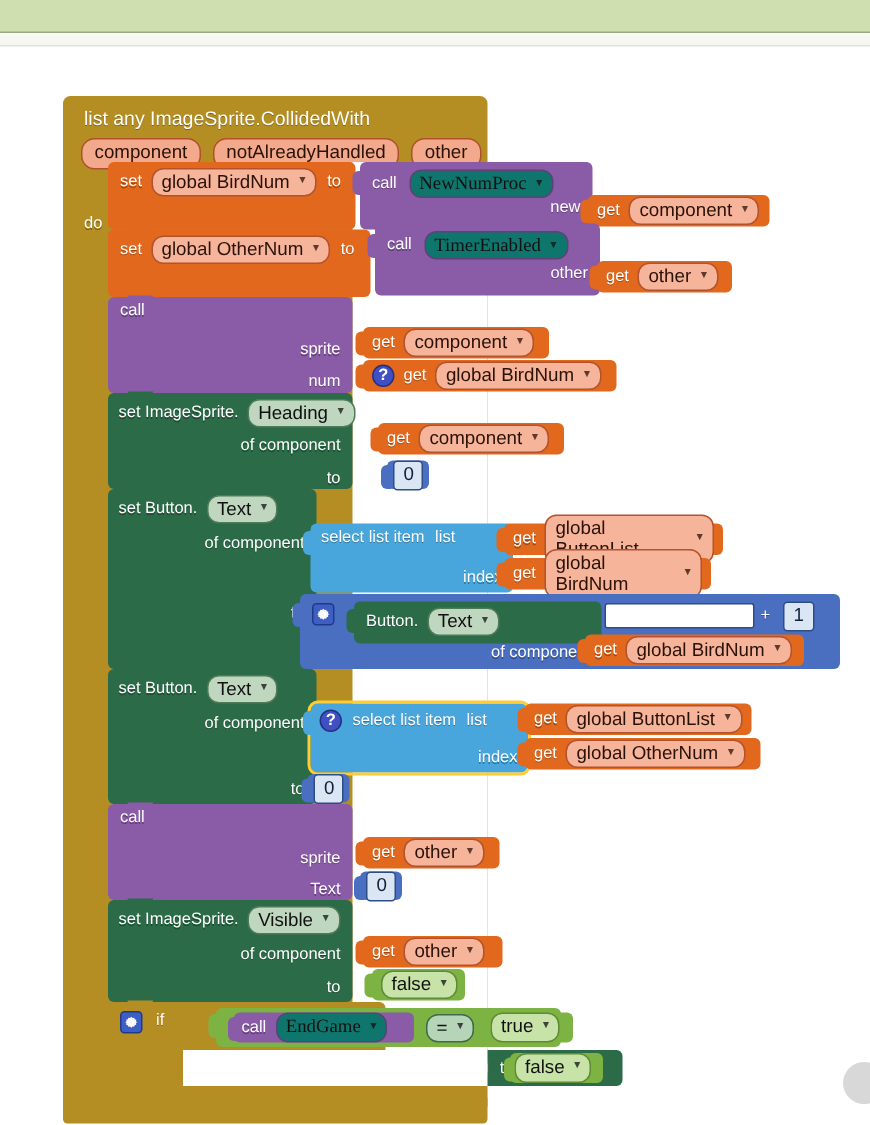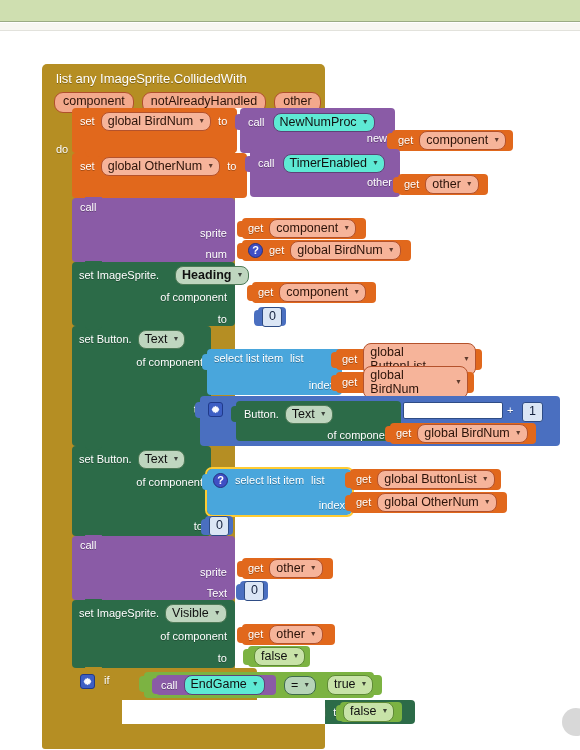--- a/index.html
+++ b/index.html
@@ -45,21 +45,21 @@
   .dd {
     display:inline-flex; align-items:center; gap:5px;
     border-radius:8px; padding:1px 5px 2px 6px;
     font-size:12.5px; line-height:1.15; color:#111;
     border:1px solid rgba(0,0,0,.35);
   }
   .dd .tri { font-size:7px; opacity:.75; transform:translateY(0px); }
 
   .dd.salmon  { background:#f6b49a; border-color:#b4522c; color:#2b1208; }
   .dd.sage    { background:#bfd6bf; border-color:#4e7a57; }
-  .dd.lilac   { background:#5eead4; border-color:#5e4277; }
+  .dd.lilac   { background:#0f766e; border-color:#5e4277;font-family:Liberation Serif, serif; }
   .dd.lgreen  { background:#c8e3a8; border-color:#5f8a36; }
   .dd.mgreen  { background:#b6d4b8; border-color:#3f6b4c; }
 
   
   .param {
     display:inline-block; background:#f3a98c; border:1px solid #b0502c;
     color:#2b1208; font-size:12.5px; border-radius:9px;
     padding:2px 8px 3px; line-height:1.1;
   }
 
@@ -275,21 +275,21 @@
     <span class="dd salmon" style="margin-left:6px;">
       <span>global BirdNum</span>
       <span class="tri">▼</span>
     </span>
   </div>
 
   <div class="blk c-comp stmt" style="top:230px; width:163px; height:64px;">
     <div class="notch-top s-comp"></div>
     <div class="row" style="padding:4px 0 0 7px;">
       <span class="lbl">set ImageSprite.</span>
-      <span class="dd sage" style="margin-left:16px;font-weight:bold;">
+      <span class="dd sage" style="margin-left:6px;">
         <span>Heading</span>
         <span class="tri">▼</span>
       </span>
     </div>
     <div style="position:absolute; right:8px; top:25px;">
       <span class="lbl">of component</span>
     </div>
     <div style="position:absolute; right:8px; top:47px;">
       <span class="lbl">to</span>
     </div>
@@ -353,21 +353,21 @@
 
   <div class="blk c-math" style="left:200px; top:364px; width:360px; height:50px;">
     <div class="socket s-math" style="position:absolute; left:-5px; top:6px; background:#4a6fc0;"></div>
     <span class="gear" style="position:absolute; left:8px; top:6px;">
       <svg viewBox="0 0 24 24" fill="#ffffff">
         <path d="M12 8a4 4 0 100 8 4 4 0 000-8zm0 6a2 2 0 110-4 2 2 0 010 4z"></path>
         <path d="M21 12l-2-1.2.3-2.3-2.2-.9-.8-2.2-2.3.4L12 4l-1.9 1.8-2.3-.4-.8 2.2-2.2.9.3 2.3L3 12l2 1.2-.3 2.3 2.2.9.8 2.2 2.3-.4L12 20l1.9-1.8 2.3.4.8-2.2 2.2-.9-.3-2.3L21 12z" opacity=".95"></path>
       </svg>
     </span>
 
-    <div class="blk c-comp" style="left:36px; top:5px; width:165px; height:40px;">
+    <div class="blk c-comp" style="left:36px; top:5px; width:165px; height:28px;">
       <div class="socket s-comp" style="position:absolute; left:-5px; top:5px; background:#2c6b48;"></div>
       <div class="row" style="padding:4px 0 0 8px;">
         <span class="lbl">Button.</span>
         <span class="dd sage" style="margin-left:6px;">
           <span>Text</span>
           <span class="tri">▼</span>
         </span>
       </div>
       <div style="position:absolute; right:7px; top:24px;">
         <span class="lbl">of component</span>

